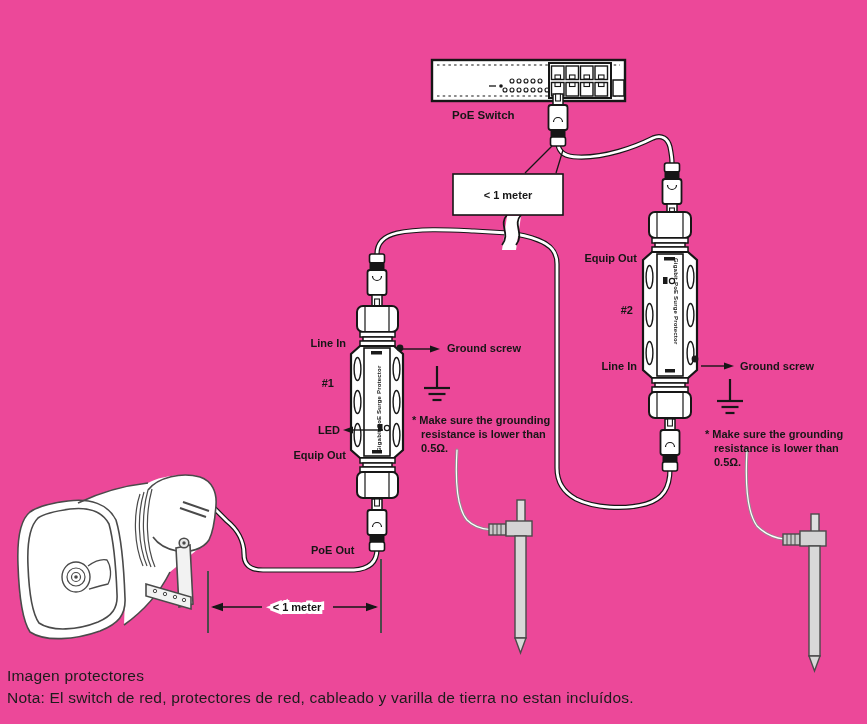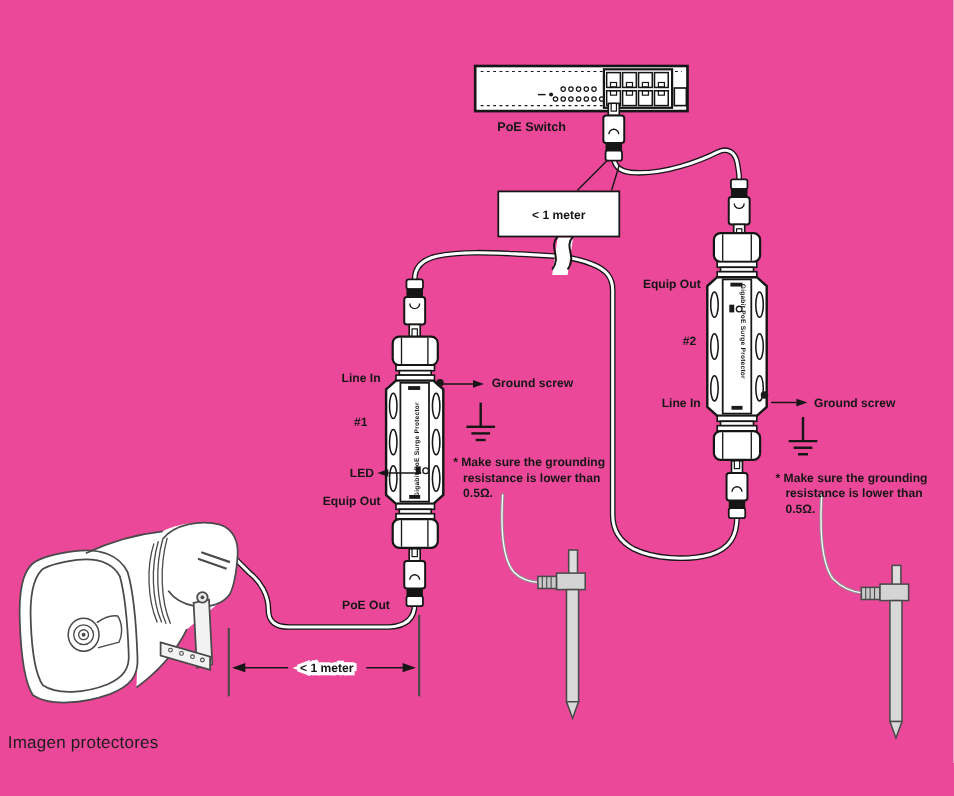--- a/index.html
+++ b/index.html
@@ -281,13 +281,14 @@
   <g>
     <text x="705" y="438" font-size="11" class="diagram-label">* Make sure the grounding</text>
     <text x="714" y="452" font-size="11" class="diagram-label">resistance is lower than</text>
     <text x="714" y="466" font-size="11" class="diagram-label">0.5Ω.</text>
   </g>
 
   <text x="297" y="611" font-size="11" text-anchor="middle" class="diagram-label" style="paint-order:stroke;stroke:#ffffff;stroke-width:6px;">&lt; 1 meter</text>
 </svg>
 
 <div id="footer-caption" class="footer-text">Imagen protectores</div>
+<div id="footer-note" class="footer-text">Nota: El switch de red, protectores de red, cableado y varilla de tierra no estan incluídos.</div>
 </div>
 
 </body></html>

